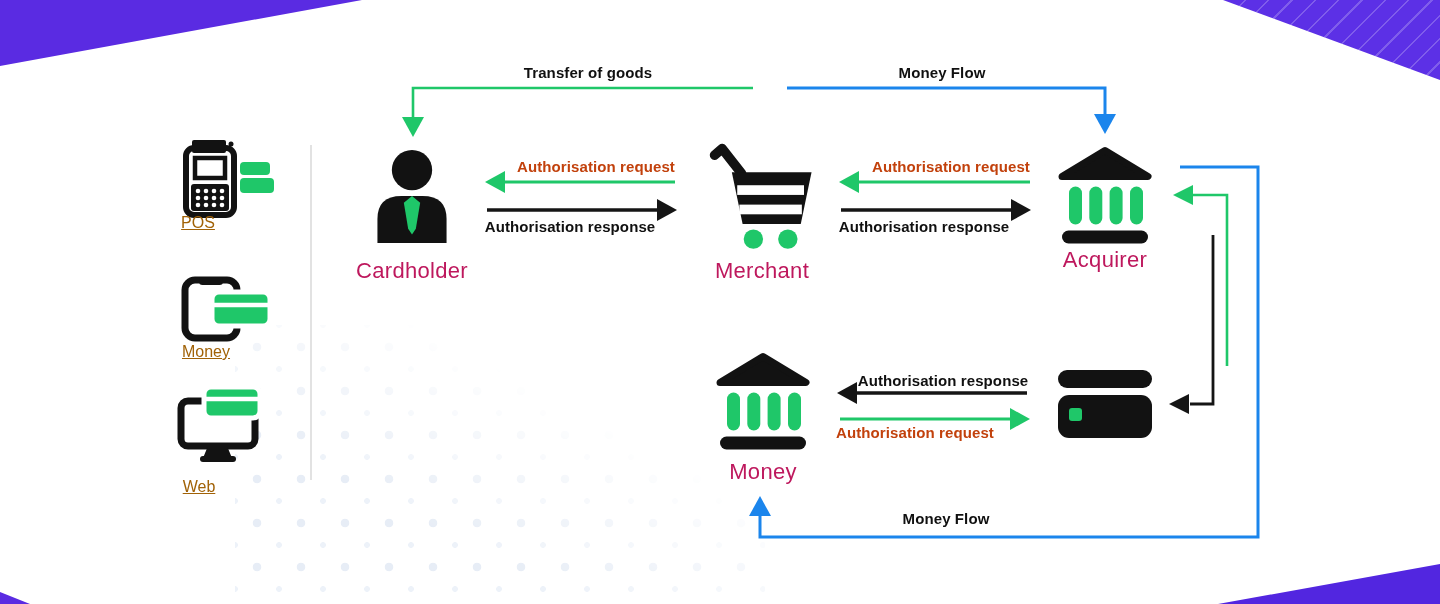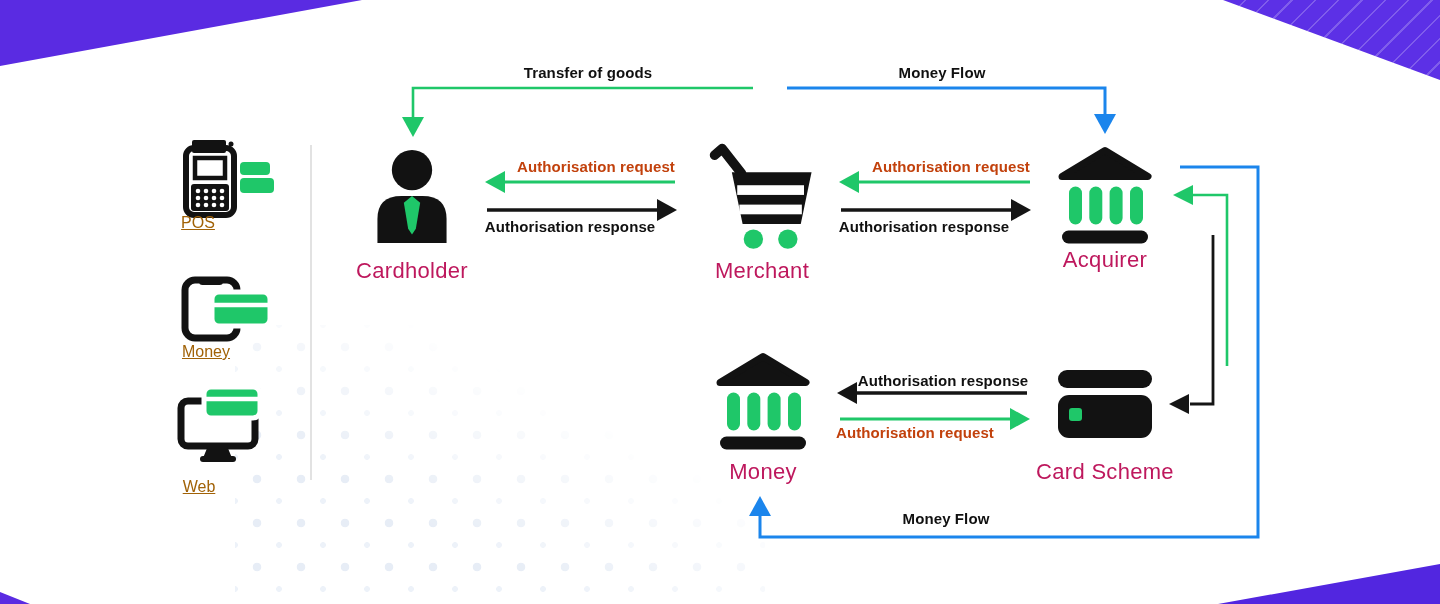--- a/index.html
+++ b/index.html
@@ -219,15 +219,14 @@
     <rect class="grn" x="75" y="42" width="13" height="38" rx="6.5"></rect>
     <rect class="ink" x="7" y="86" width="86" height="13" rx="6.5"></rect>
   </svg>
   <div class="node-label" style="left:763px;top:472px">Money</div>
 
   <svg class="node-icon" style="left:1054px;top:368px" width="102" height="74" viewBox="0 0 102 74">
     <rect class="ink" x="4" y="2" width="94" height="18" rx="9"></rect>
     <rect class="ink" x="4" y="27" width="94" height="43" rx="11"></rect>
     <rect class="grn" x="15" y="40" width="13" height="13" rx="3"></rect>
   </svg>
-  <div class="node-label" style="left:1105px;top:472px">Card Scheme</div>
 
 </div>
 
 </body></html>

